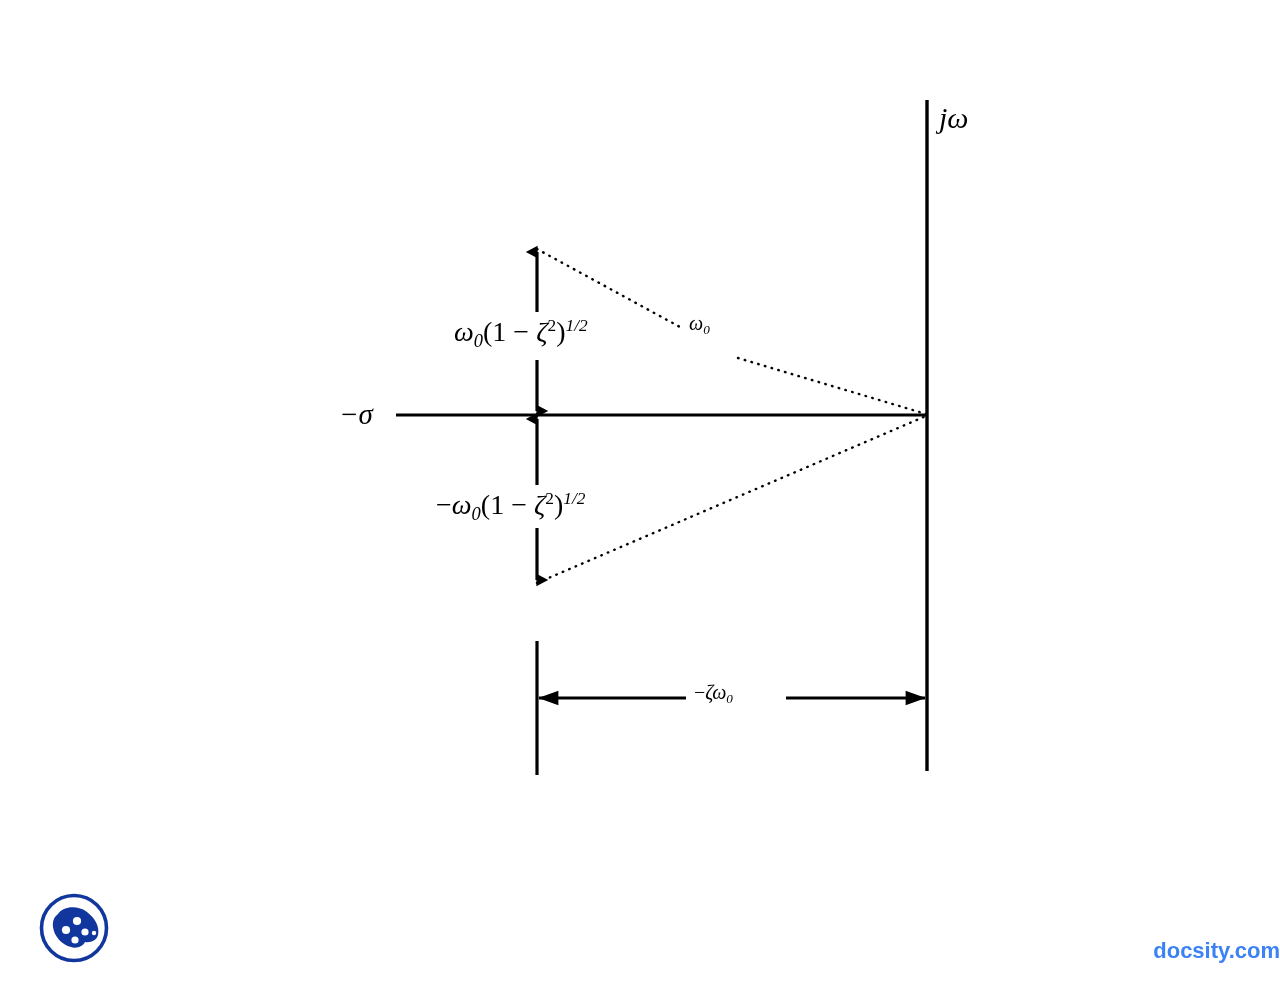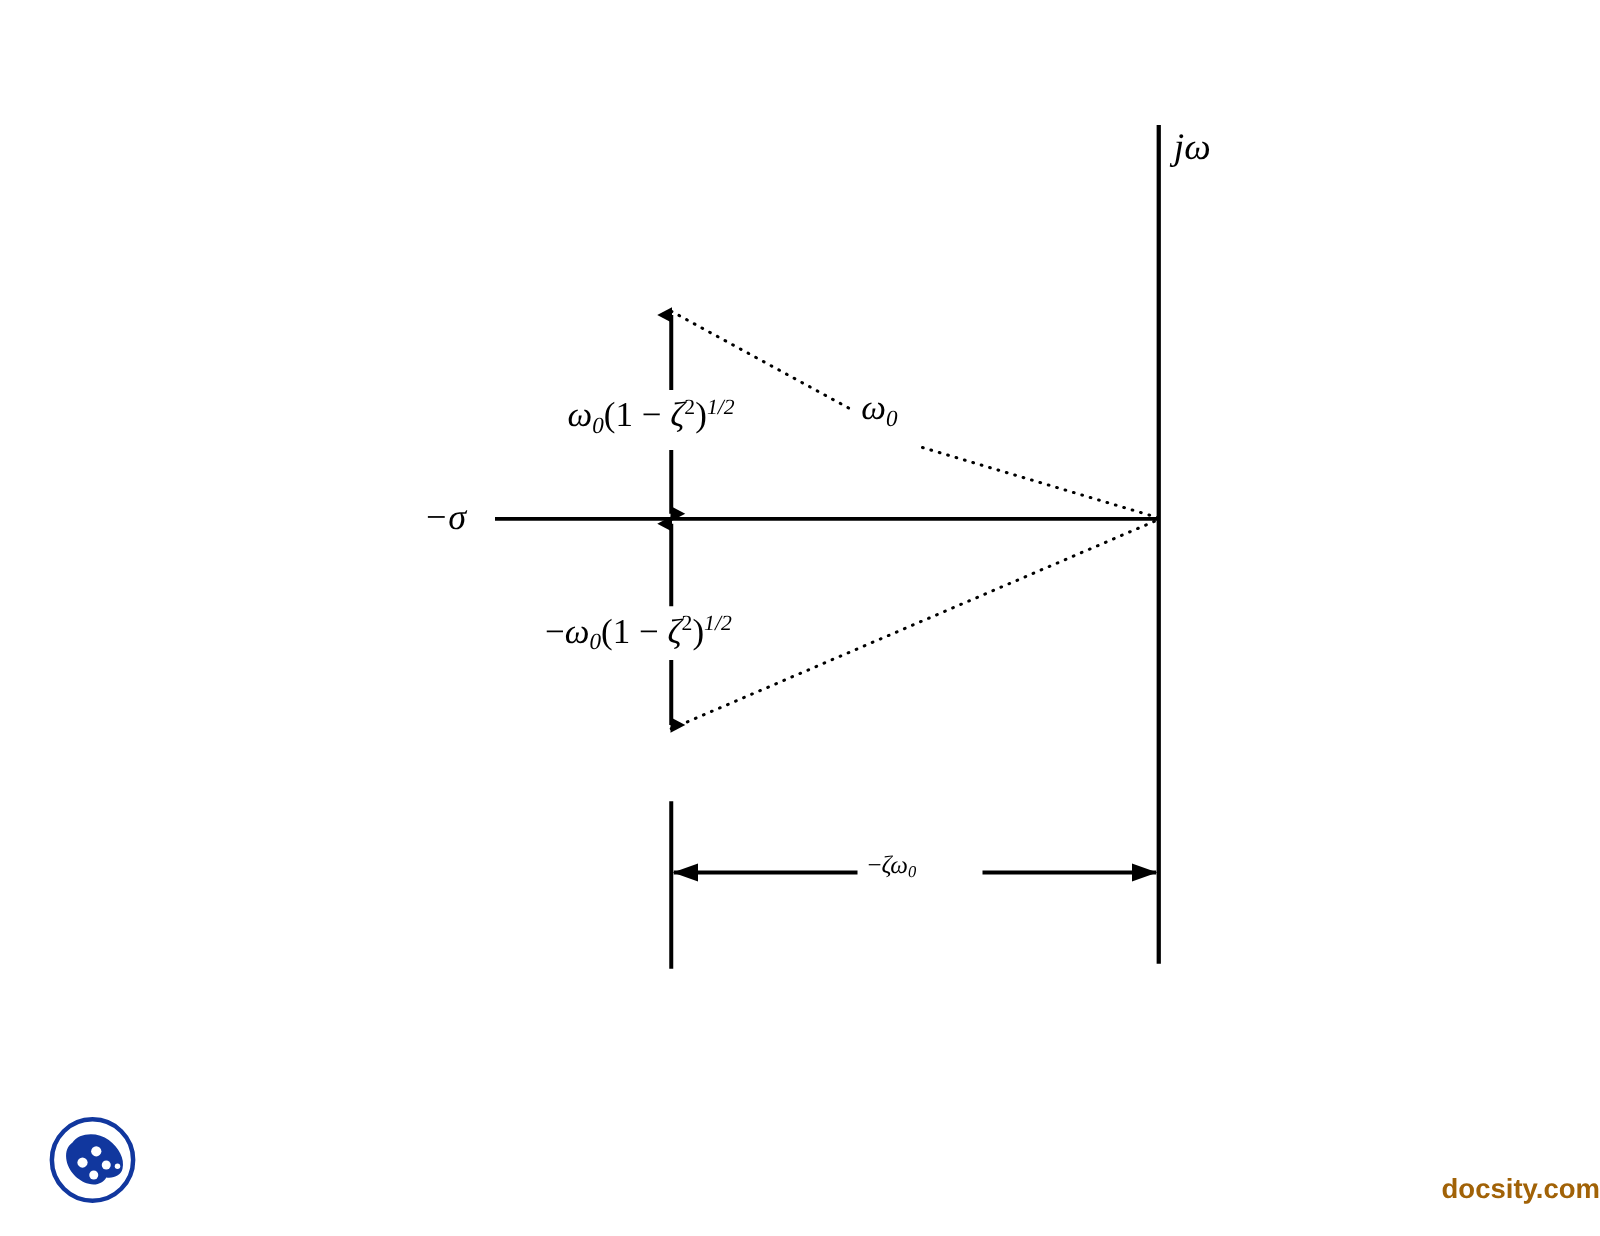--- a/index.html
+++ b/index.html
@@ -85,21 +85,21 @@
     font-size: 28px;
   }
   #label-omega-d-neg {
     left: 420px;
     top: 490px;
     font-size: 28px;
   }
   #label-omega0 {
     left: 673px;
     top: 313px;
-    font-size: 28px;
+    font-size: 20px;
   }
   #label-zeta-omega0 {
     left: 678px;
     top: 682px;
     font-size: 20px;
   }
 
   
   #caption {
     position: absolute;
@@ -129,21 +129,21 @@
     width: 80px;
     height: 80px;
   }
   #docsity-wordmark {
     position: absolute;
     right: 16px;
     top: 938px;
     font-family: "Liberation Sans", "DejaVu Sans", sans-serif;
     font-size: 22px;
     font-weight: bold;
-    color: #a16207;
+    color: #3b82f6;
     letter-spacing: 0px;
     white-space: nowrap;
   }
 </style>
 </head>
 <body>
 
 <div id="figure-stage">
 
   <svg id="plot-svg" viewBox="0 0 1280 989">

